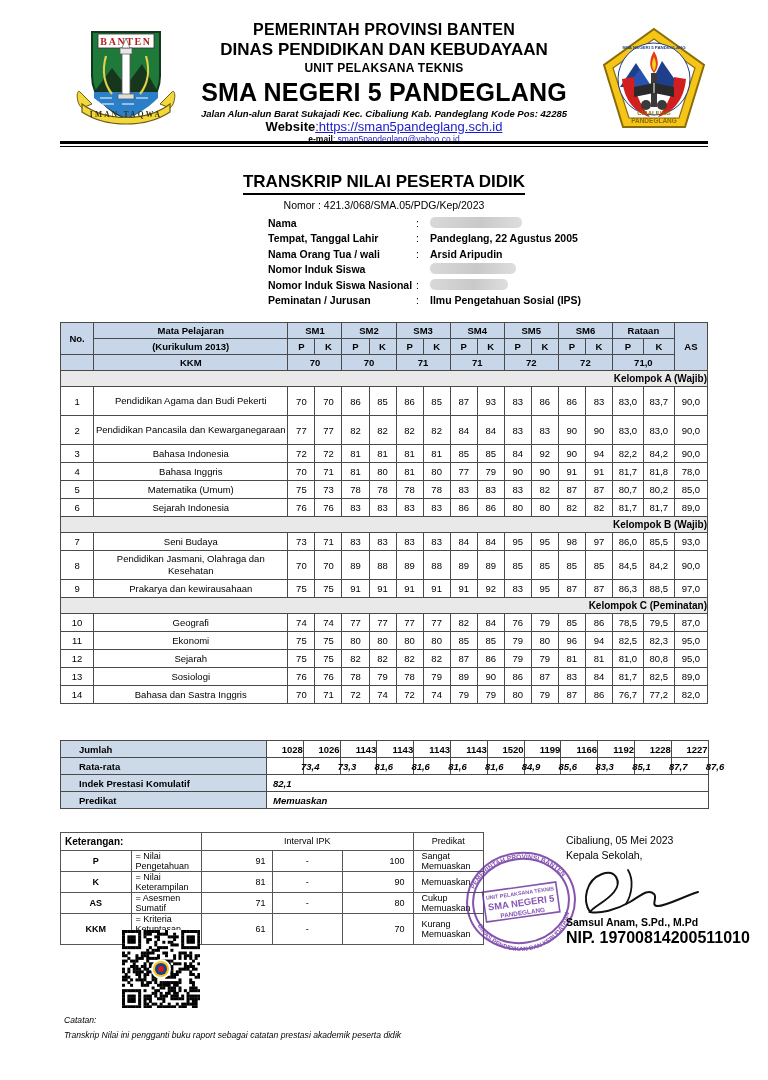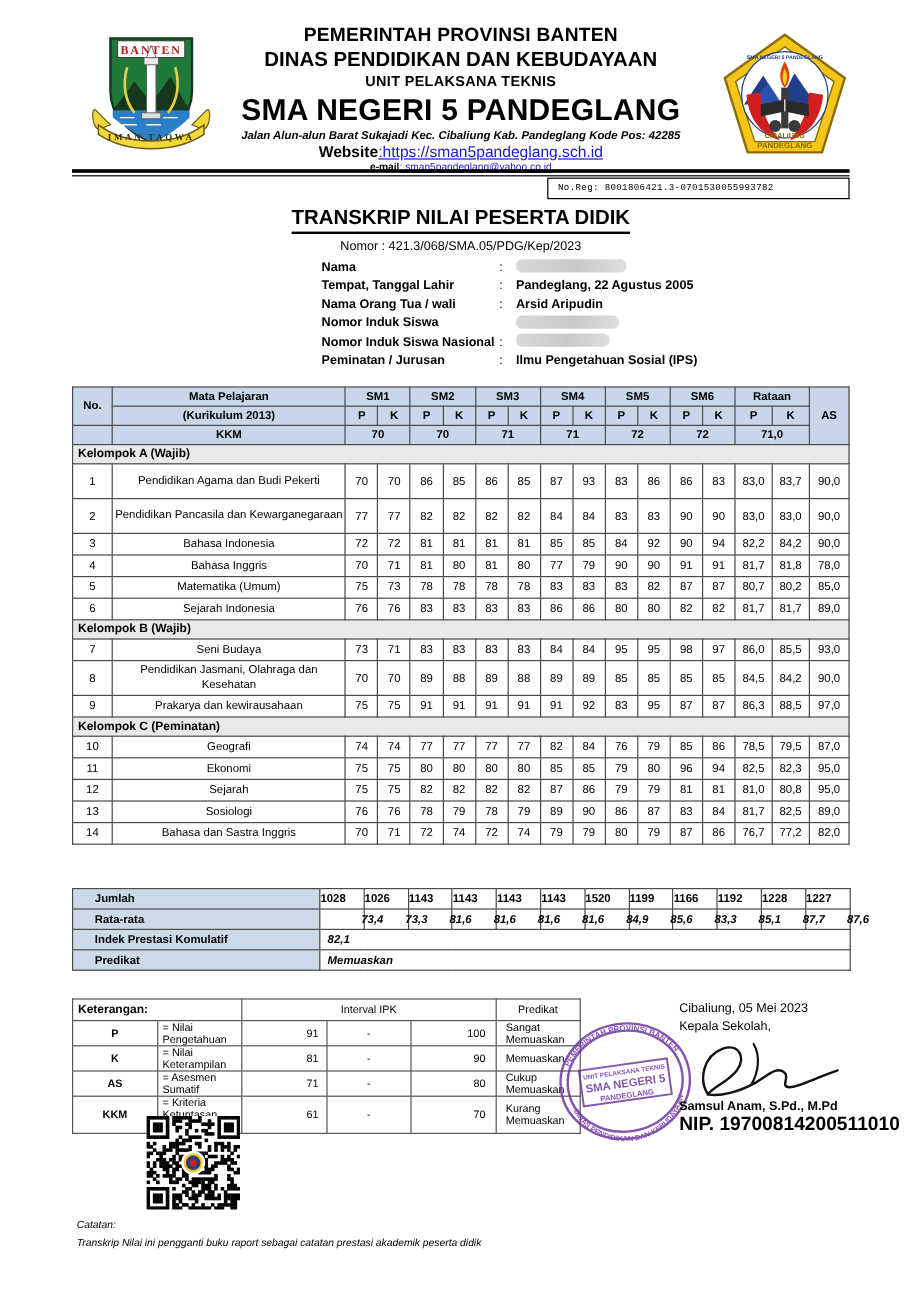--- a/index.html
+++ b/index.html
@@ -51,38 +51,38 @@
   .redacted{display:inline-block;height:11px;border-radius:5px;
     background:linear-gradient(95deg,#d9d9d9,#c9c9c9 55%,#dedede);vertical-align:-1px;}
 
   
   .tbl{position:absolute;left:60px;top:322px;width:648px;border-collapse:collapse;
        table-layout:fixed;font-size:9.5px;}
   .tbl td,.tbl th{border:1px solid #4a4a4a;padding:0;text-align:center;vertical-align:middle;}
   .hdr{background:#c7d6e8;font-weight:bold;}
   .hdr-sub{background:#c7d6e8;font-weight:bold;}
   .kkm-row td{background:#c7d6e8;font-weight:bold;}
-  .grp-row td{background:#e9e9e9;text-align:left;font-weight:bold;font-size:10px;
+  .grp-row td{background:#e9e9e9;text-align:right;font-weight:bold;font-size:10px;
      padding:2px 0 2px 4px;border-left:1px solid #4a4a4a;border-right:1px solid #4a4a4a;}
   .subj{text-align:left;padding:2px 3px 2px 5px;line-height:12px;}
   .r-tall td{height:28px;}
   .r-norm td{height:17px;}
   .hdr-tall{height:16px;}
 
   
   .c-no{width:30px;}
   .c-subj{width:176px;}
   .c-val{width:24.5px;}
   .c-rat{width:28px;}
   .c-as{width:30px;}
 
   
   .sum{position:absolute;left:60px;top:740px;width:648px;border-collapse:collapse;
        table-layout:fixed;font-size:9.5px;border-radius:10px;}
-  .sum td{border:1px solid #4a4a4a;padding:0;height:16px;text-align:left;}
+  .sum td{border:1px solid #4a4a4a;padding:0;height:16px;text-align:right;}
   .sum .lbl{background:#ccd9e8;font-weight:bold;text-align:left;padding-left:18px;width:206px;}
   .sum .num{width:36.8px;font-weight:bold;}
   .sum .ital{font-style:italic;font-weight:bold;padding-left:34px;}
   .sum .wide{text-align:left;padding-left:6px;font-style:italic;font-weight:bold;}
 
   
   .ket{position:absolute;left:60px;top:832px;width:424px;border-collapse:collapse;
     table-layout:fixed;font-size:9px;}
   .ket td{border:1px solid #555;padding:0;height:16.5px;vertical-align:middle;}
   .ket .k-abbr{width:44px;text-align:center;font-weight:bold;}
@@ -186,23 +186,20 @@
       </div>
       <div class="h-mail">
         <b>e-mail</b><span class="u">: sman5pandeglang@yahoo.co.id</span>
       </div>
     </div>
   </div>
 
   <div class="rule-thick"></div>
   <div class="rule-thin"></div>
 
-  <div class="reg-box">
-    <span class="reg-text">No.Reg: 8001806421.3-0701530055993782</span>
-  </div>
 
   <div class="title-wrap">
     <div class="doc-title">TRANSKRIP NILAI PESERTA DIDIK</div>
     <div class="doc-number">Nomor : 421.3/068/SMA.05/PDG/Kep/2023</div>
   </div>
 
   <div class="ident" id="identity-block">
       <div class="ident-row">
         <span class="ident-label">Nama</span>
         <span class="ident-colon">:</span>

